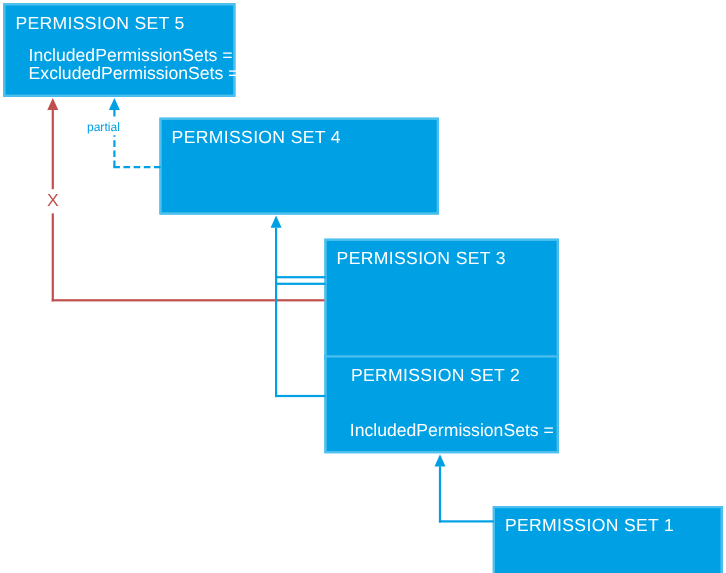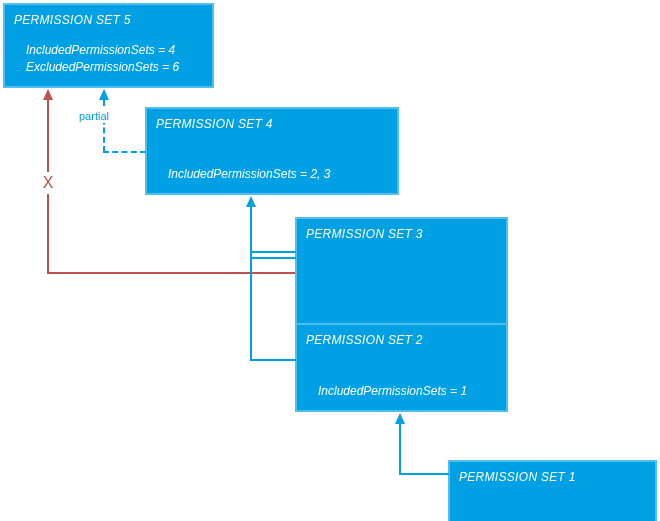--- a/index.html
+++ b/index.html
@@ -15,41 +15,40 @@
     background: #ffffff;
     overflow: hidden;
   }
   
   .node {
     position: absolute;
     box-sizing: border-box;
     background: var(--box-fill, #00A1E4);
     border: 2px solid var(--box-border, #4EC0ED);
     color: var(--box-text, #ffffff);
-    font-size: 12px;
-    font-style: italic;
+    font-size: 16px;
   }
   .node .title {
     padding: 8px 9px 0 9px;
     white-space: nowrap;
     letter-spacing: 0.3px;
   }
   .node .lines {
     position: absolute;
     left: 9px;
     right: 4px;
     bottom: 10px;
     line-height: 17px;
     white-space: nowrap;
     margin-left: 12px;
   }
   .ps5 { left: 3px;   top: 3px;   width: 211px; height: 85px; }
   .ps4 { left: 145px; top: 107px; width: 254px; height: 88px; }
   .ps3 { left: 295px; top: 217px; width: 213px; height: 110px; }
-  .ps2 { left: 295px; top: 323px; width: 213px; height: 89px; }
+  .ps2 { left: 295px; top: 323px; width: 213px; height: 89px; padding-left: 13px; }
   .ps1 { left: 448px; top: 432px; width: 209px; height: 88px; margin-top: 28px; }
 
   
   .seg { position: absolute; }
   .seg.h  { height: 2px; background: var(--connector-blue, #00A0E4); }
   .seg.v  { width: 2px;  background: var(--connector-blue, #00A0E4); }
   .seg.red.h { background: var(--connector-red, #C0504D); }
   .seg.red.v { background: var(--connector-red, #C0504D); }
   .seg.dash-v {
     width: 0; height: 0;
@@ -100,23 +99,20 @@
   <div class="node ps5">
     <div class="title">PERMISSION SET 5</div>
     <div class="lines">
       <div>IncludedPermissionSets = 4</div>
       <div>ExcludedPermissionSets = 6</div>
     </div>
   </div>
 
   <div class="node ps4">
     <div class="title">PERMISSION SET 4</div>
-    <div class="lines">
-      <div>IncludedPermissionSets = 2, 3</div>
-    </div>
   </div>
 
   <div class="node ps3">
     <div class="title">PERMISSION SET 3</div>
   </div>
 
   <div class="node ps2">
     <div class="title">PERMISSION SET 2</div>
     <div class="lines">
       <div>IncludedPermissionSets = 1</div>

